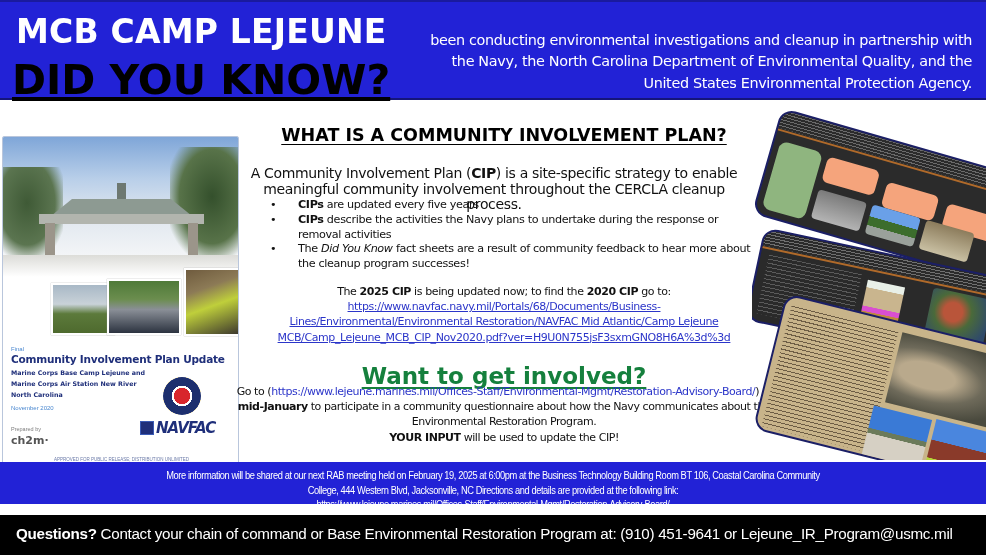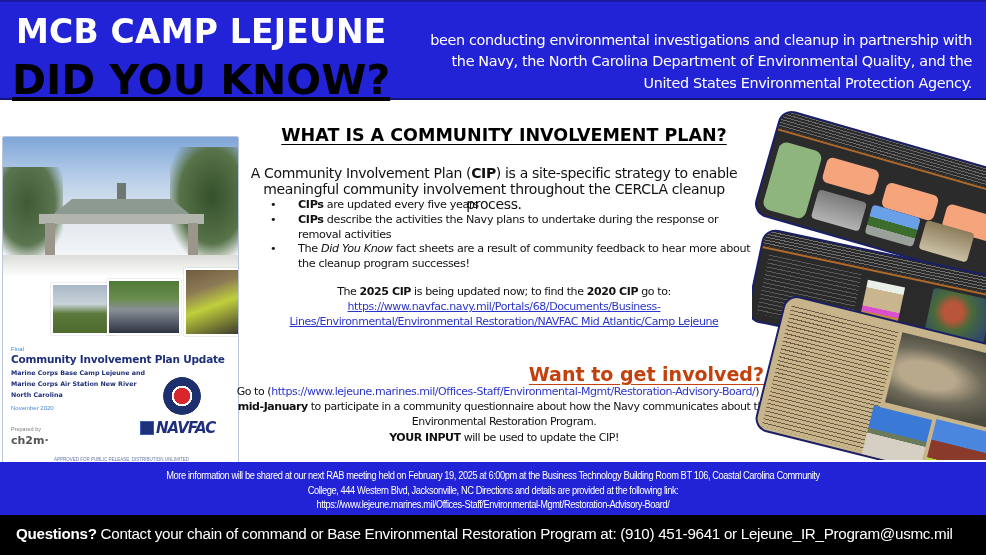--- a/index.html
+++ b/index.html
@@ -93,22 +93,22 @@
     position: relative; padding-left: 28px; font-size: 11.2px; line-height: 14.8px; color: #111;
     font-family: "DejaVu Sans", sans-serif; letter-spacing: -0.35px;
   }
   .bullets li::before { content: "•"; position: absolute; left: 0; top: 0; }
   .cip-update {
     position: absolute; left: 0; width: 520px; top: 172px; text-align: center;
     font-size: 11px; line-height: 15.2px; color: #111; font-family: "DejaVu Sans", sans-serif; letter-spacing: -0.4px;
   }
   .cip-link { color: #2b35c9; text-decoration: underline; display: block; }
   .h-involved {
-    position: absolute; left: 0; width: 520px; top: 251px; text-align: right;
-    font-size: 19px; font-weight: bold; color: #c2410c; font-family: "DejaVu Sans", sans-serif;
+    position: absolute; left: 0; width: 520px; top: 251px; text-align: center;
+    font-size: 23px; font-weight: bold; color: #15803d; font-family: "DejaVu Sans", sans-serif;
   }
   .involved-text {
     position: absolute; left: -8px; width: 536px; top: 272px; text-align: center;
     font-size: 11px; line-height: 15.2px; color: #111; font-family: "DejaVu Sans", sans-serif; letter-spacing: -0.45px;
   }
   .involved-text a { color: #2b35c9; text-decoration: none; }
 
   
   .sheets { position: absolute; left: 752px; top: 110px; width: 234px; height: 350px; overflow: hidden; }
   .sheet { position: absolute; border-radius: 14px; border: 2px solid #1b1f66; overflow: hidden; }
@@ -143,21 +143,21 @@
     background: repeating-linear-gradient(0deg, #c8b48a 0 3px, #6c5c44 3px 4px); }
   .sheet-3 .aerial { position: absolute; left: 120px; top: 8px; width: 115px; height: 72px;
     background: radial-gradient(ellipse at 30% 50%, #b9a98c 0 25%, #6e6a5a 50%, #4a4a3e 80%); }
   .sheet-3 .sky1 { position: absolute; left: 110px; top: 86px; width: 60px; height: 50px;
     background: linear-gradient(180deg, #3a7ad6 0 45%, #6b7a5a 46% 55%, #d6d0c4 56%); }
   .sheet-3 .sky2 { position: absolute; left: 174px; top: 84px; width: 60px; height: 52px;
     background: linear-gradient(180deg, #4a86de 0 40%, #8a3a2a 41% 75%, #b7d63a 76%); }
 
   
   .info {
-    position: absolute; left: 0; top: 462px; width: 986px; height: 53px; background: #2222d6;
+    position: absolute; left: 0; top: 462px; width: 986px; height: 42px; background: #2222d6;
   }
   .info-text {
     position: absolute; left: 40px; width: 906px; top: 7px; text-align: center;
     color: #ffffff; font-size: 10px; line-height: 14.5px; font-family: "Liberation Sans", sans-serif;
     letter-spacing: -0.45px; transform: scaleX(0.93); transform-origin: center top;
   }
 
   
   .questions {
     position: absolute; left: 0; top: 515px; width: 986px; height: 40px; background: #000000;
@@ -225,20 +225,21 @@
     <li><b>CIPs</b><span> are updated every five years</span></li>
     <li><b>CIPs</b><span> describe the activities the Navy plans to undertake during the response or removal activities</span></li>
     <li><span>The </span><i>Did You Know</i><span> fact sheets are a result of community feedback to hear more about the cleanup program successes!</span></li>
   </ul>
 
   <div class="cip-update">
     <span>The </span><b>2025 CIP</b><span> is being updated now; to find the </span><b>2020 CIP</b><span> go to:</span>
     <a class="cip-link">
       <span>https://www.navfac.navy.mil/Portals/68/Documents/Business-</span><br>
       <span>Lines/Environmental/Environmental Restoration/NAVFAC Mid Atlantic/Camp Lejeune</span><br>
+      <span>MCB/Camp_Lejeune_MCB_CIP_Nov2020.pdf?ver=H9U0N755jsF3sxmGNO8H6A%3d%3d</span>
     </a>
   </div>
 
   <div class="h-involved"><span>Want to get involved?</span></div>
 
   <div class="involved-text">
     <span>Go to (</span><a>https://www.lejeune.marines.mil/Offices-Staff/Environmental-Mgmt/Restoration-Advisory-Board/</a><span>) in </span><b>mid-January</b><span> to participate in a community questionnaire about how the Navy communicates about the Environmental Restoration Program.</span><br>
     <b>YOUR INPUT</b><span> will be used to update the CIP!</span>
   </div>
 </div>

